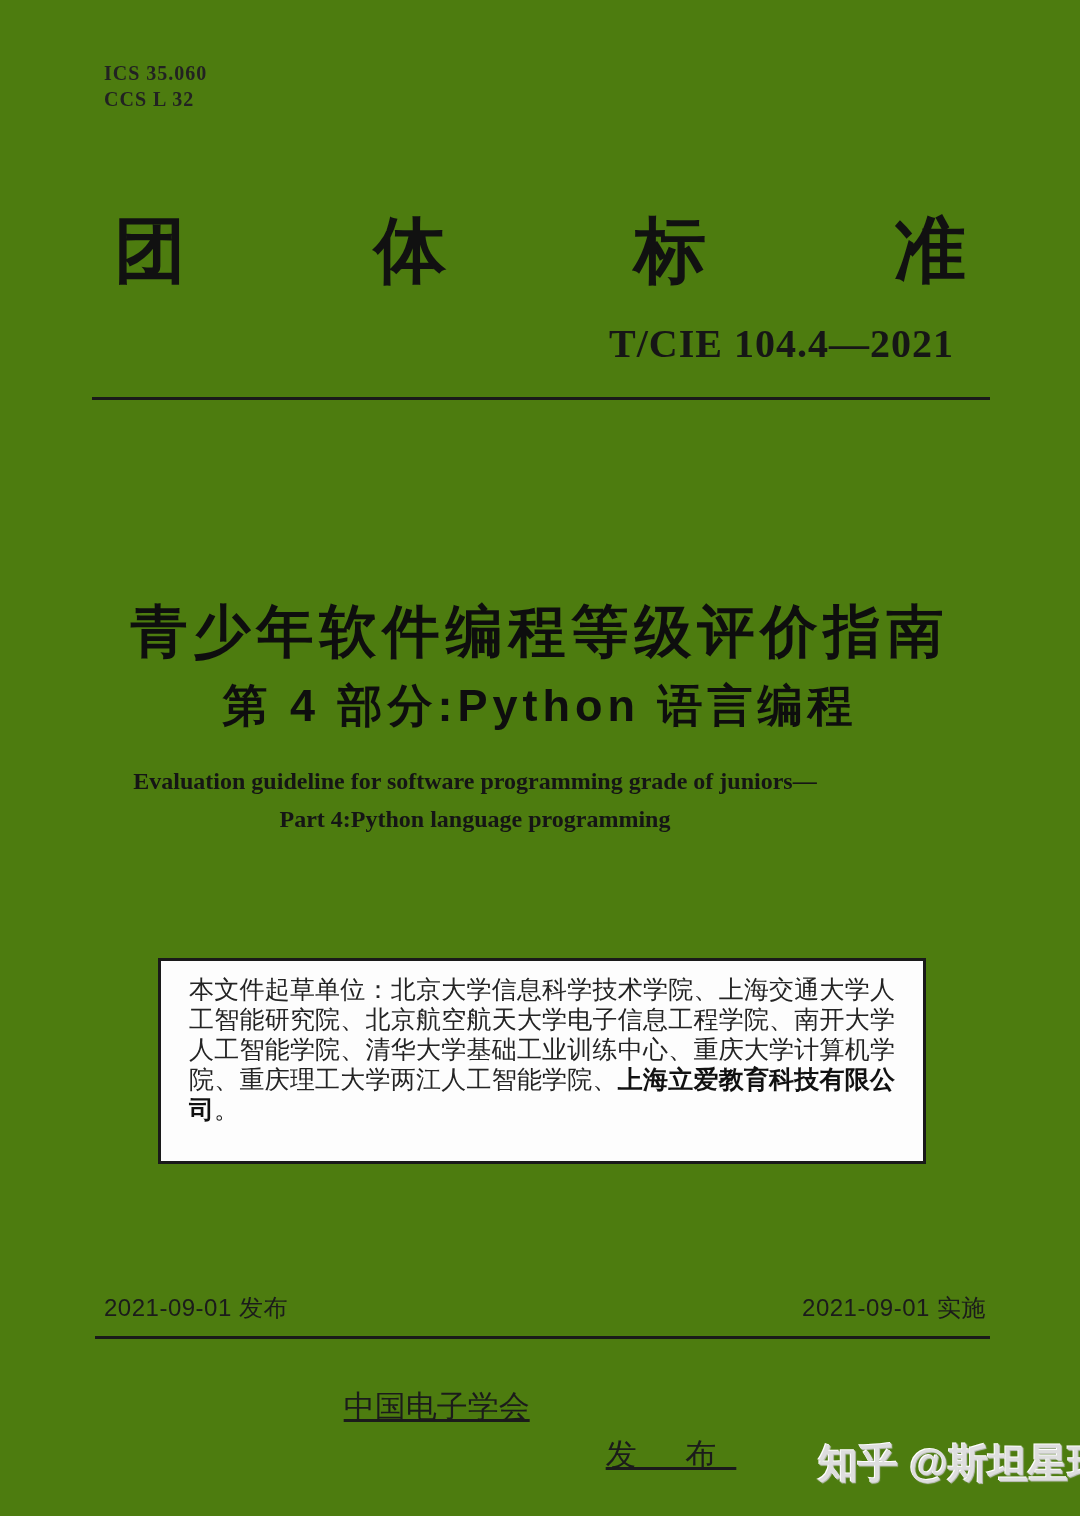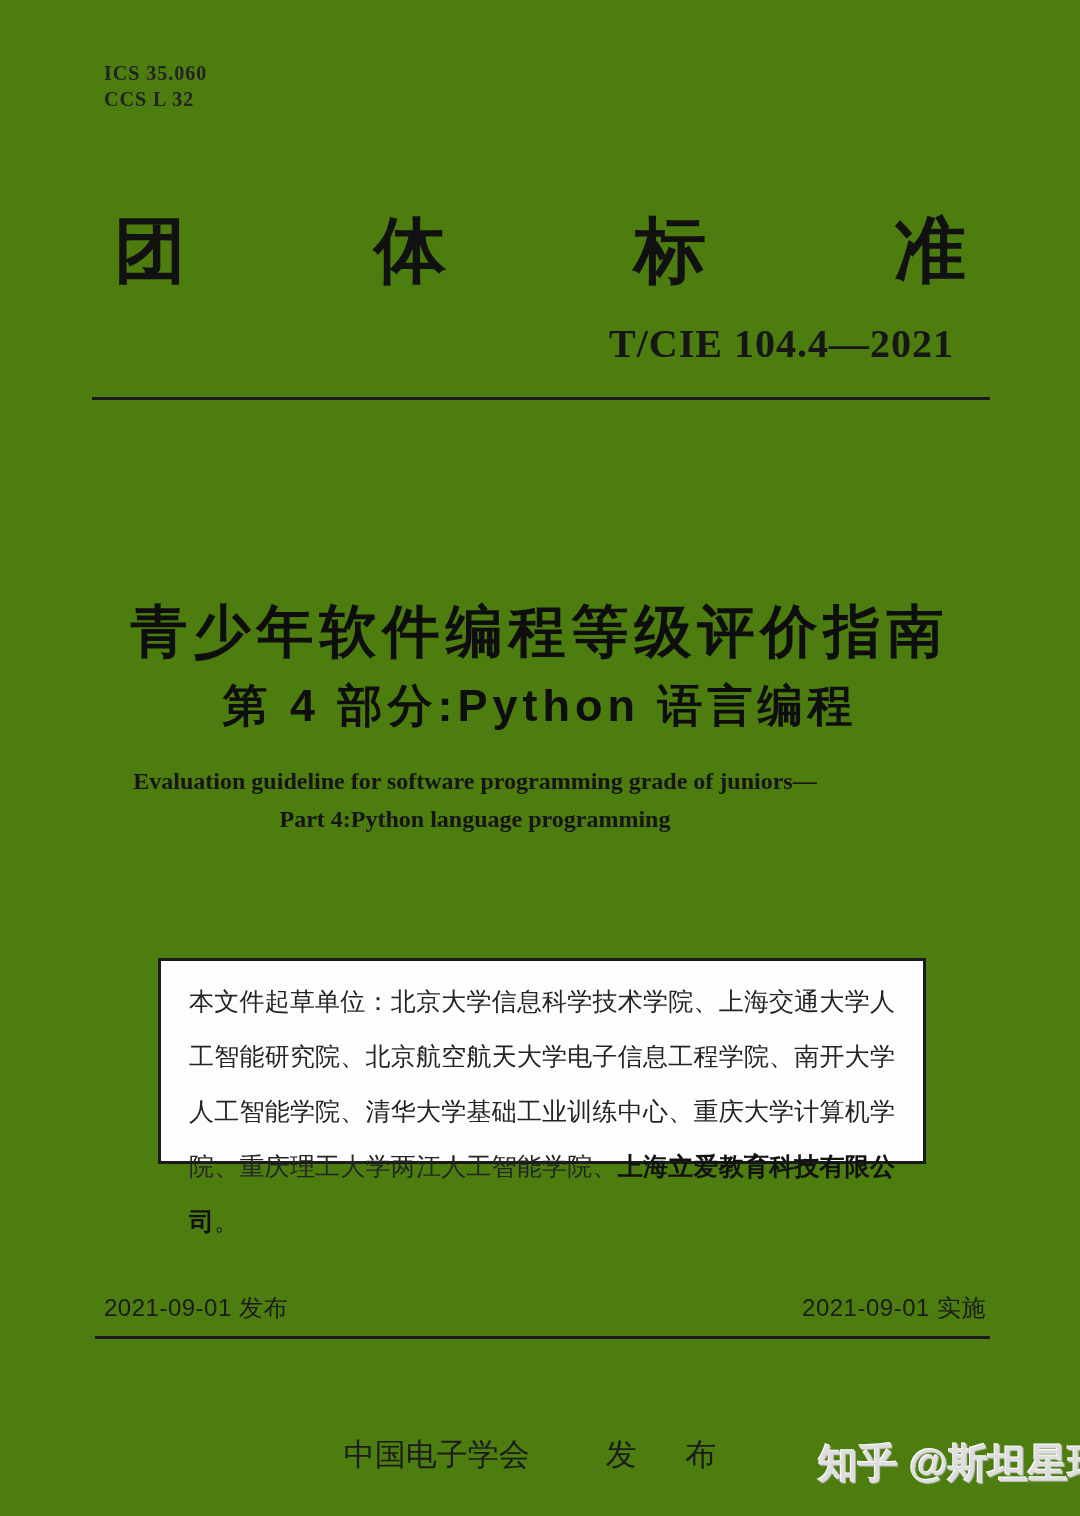--- a/index.html
+++ b/index.html
@@ -105,21 +105,21 @@
     left: 158px;
     top: 958px;
     width: 768px;
     height: 206px;
     border: 3px solid #1a1a1a;
     background: #fdfdfd;
     padding: 13px 28px 0 28px;
   }
   .draft-box p {
     font-size: 25px;
-    line-height: 55px;
+    line-height: 30px;
     text-align: justify;
     text-justify: inter-ideograph;
     color: #242424;
   }
   .draft-box .org-bold { font-weight: bold; color: #111; }
 
   
   .dates-row {
     position: absolute;
     left: 104px;
@@ -134,25 +134,26 @@
   }
 
   
   .publisher-row {
     position: absolute;
     left: 0;
     top: 1386px;
     width: 1080px;
     display: flex;
     justify-content: center;
-    align-items: flex-end;
+    align-items: flex-start;
     gap: 76px;
     font-size: 31px;
     font-weight: 500;
     color: #1b1b1b;
+    text-decoration: underline;
   }
   .publisher-row .publish-label { letter-spacing: 20px; margin-top: 48px; }
 
   
   .watermark {
     position: absolute;
     left: 818px;
     top: 1436px;
     font-size: 40px;
     font-weight: bold;

